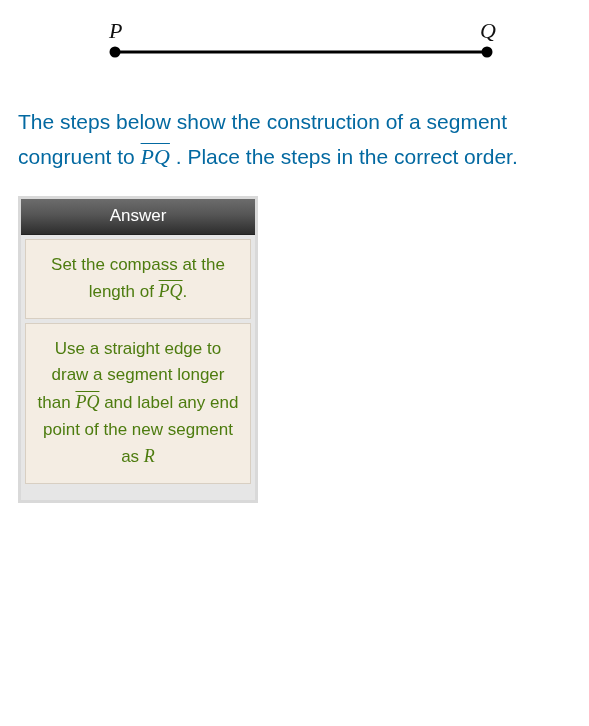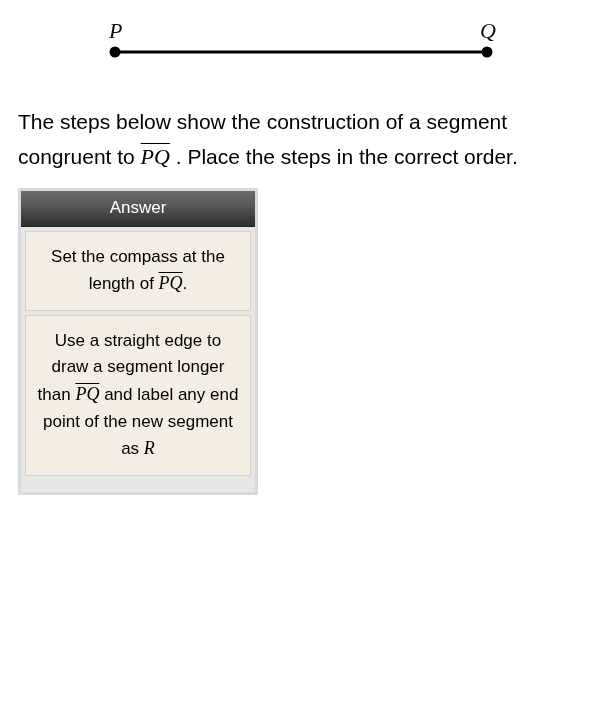--- a/index.html
+++ b/index.html
@@ -18,22 +18,22 @@
       margin: 0 auto 30px;
       width: 420px;
       position: relative;
     }
     .segment-svg {
       display: block;
     }
     .problem-text {
       font-size: 21px;
       line-height: 1.6;
-      color: #000000;
-      margin-bottom: 14px;
+      color: #0369a1;
+      margin-bottom: 22px;
     }
     .math-italic {
       font-family: "Times New Roman", serif;
       font-style: italic;
       font-size: 22px;
     }
     .overline {
       text-decoration: overline;
       text-decoration-thickness: 1px;
     }
@@ -55,21 +55,21 @@
       padding: 4px;
     }
     .step-card {
       background: #f4ede3;
       border: 1px solid #d8cfc2;
       padding: 12px 10px;
       margin-bottom: 4px;
       text-align: center;
       font-size: 17px;
       line-height: 1.55;
-      color: #000000;
+      color: #4d7c0f;
       cursor: grab;
     }
     .step-card:last-child {
       margin-bottom: 12px;
     }
     .step-card .math-italic {
       font-size: 18px;
     }
     .step-card .overline {
       font-size: 18px;

